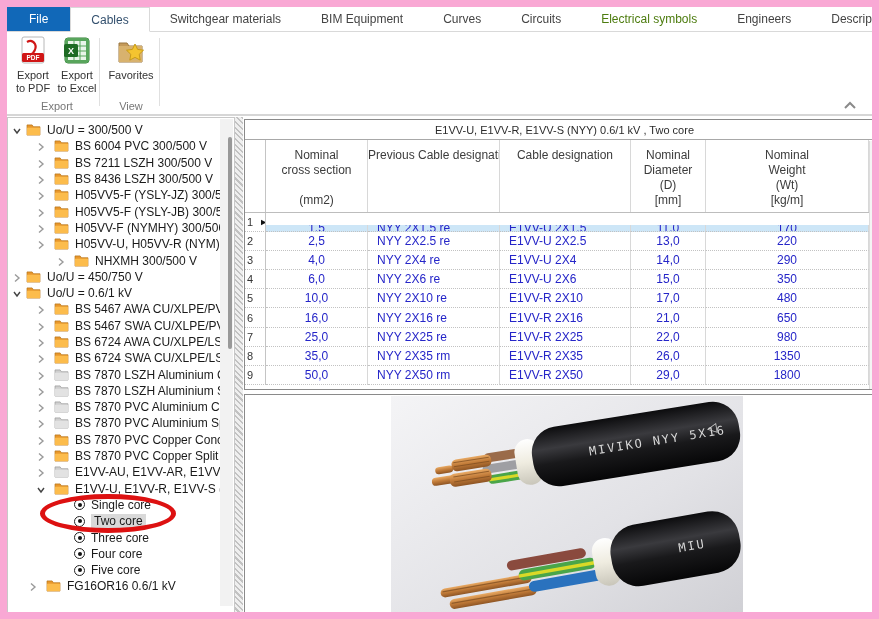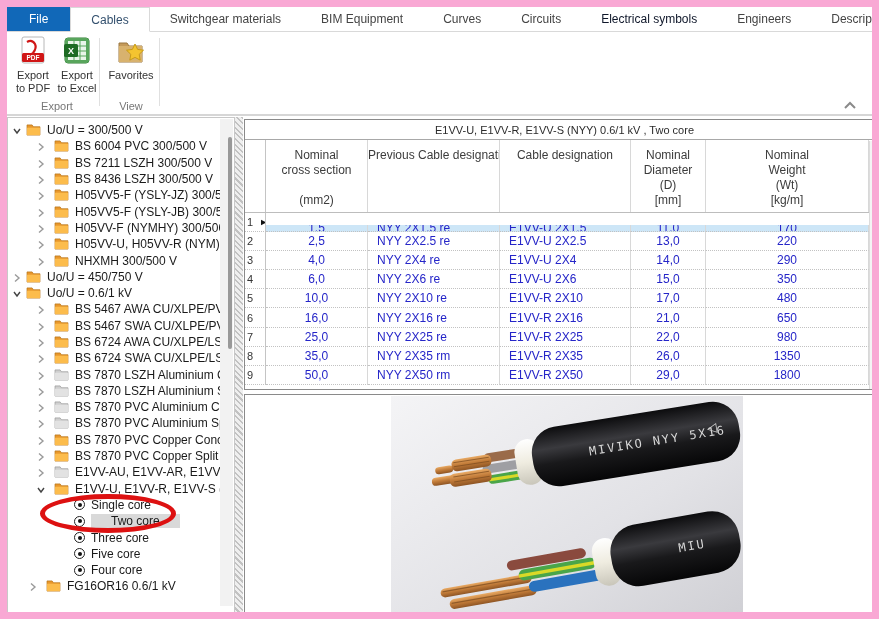--- a/index.html
+++ b/index.html
@@ -4,41 +4,41 @@
 <style>
   * { margin:0; padding:0; box-sizing:border-box; }
   html,body { width:879px; height:619px; background:#fff; font-family:"Liberation Sans",sans-serif; overflow:hidden; }
   .app { position:relative; width:879px; height:619px; background:#fff; border:7px solid #f9a8d4; overflow:hidden; }
 
   
   .tabbar { position:absolute; left:0; top:0; width:100%; height:25px; background:#fff; border-bottom:1px solid #d9d9d9; display:flex; align-items:stretch; z-index:5; }
   .tab { padding:0 20px; display:flex; align-items:center; font-size:12px; color:#444; cursor:pointer; white-space:nowrap; }
   .tab.file { background:#1168b8; color:#fff; padding:0 22px; }
   .tab.selected { background:#fff; border:1px solid #d9d9d9; border-bottom:1px solid #fff; color:#33506e; margin-bottom:-1px; }
-  .tab.accent { color:#0f172a; }
+  .tab.accent { color:#4d7c0f; }
   .help-btn { position:absolute; right:6px; top:3px; width:17px; height:17px; border-radius:50%; background:radial-gradient(circle at 35% 30%, #5aa0e0, #1f6cc0); color:#fff; font-size:11px; font-weight:bold; display:flex; align-items:center; justify-content:center; cursor:pointer; }
 
   
   .ribbon { position:absolute; left:0; top:25px; width:100%; height:84px; background:#fff; border-bottom:2px solid #d6d6d6; }
   .rgroup-sep { position:absolute; top:6px; width:1px; height:68px; background:#e0e0e0; }
   .rbtn { position:absolute; top:4px; width:44px; height:60px; display:flex; flex-direction:column; align-items:center; cursor:pointer; }
   .rbtn .ric { width:30px; height:30px; margin-bottom:3px; }
   .rbtn .rlbl { font-size:11px; color:#333; line-height:13px; text-align:center; }
   .grp-lbl { position:absolute; top:68px; font-size:11px; color:#777; text-align:center; }
   .ribbon-collapse { position:absolute; right:14px; top:64px; width:16px; height:12px; cursor:pointer; }
 
   
   .main { position:absolute; left:0; top:110px; width:789px; height:509px; }
   .tree-panel { position:absolute; left:0; top:0; width:228px; height:509px; background:#fff; border:1px solid #c8c8c8; overflow:hidden; }
   .tree-list { position:absolute; left:0; top:4px; width:215px; height:489px; overflow:hidden; }
   .titem { position:relative; height:16.3px; display:flex; align-items:center; font-size:12px; color:#1a1a1a; white-space:nowrap; cursor:pointer; overflow:hidden; }
   .titem .chev { width:10px; height:10px; flex:none; margin-right:4px; }
   .titem .ficon { width:15px; height:12px; flex:none; margin-right:6px; }
   .titem .tlabel { overflow:hidden; }
-  .titem .tlabel.sel { background:#d9d9d9; padding:0 20px; }
+  .titem .tlabel.sel { background:#d9d9d9; padding:0 3px; }
   .radio { width:11px; height:11px; border:1px solid #222; border-radius:50%; flex:none; margin-right:6px; position:relative; background:#fff; }
   .radio::after { content:""; position:absolute; left:2.5px; top:2.5px; width:4px; height:4px; background:#111; border-radius:50%; }
   .tree-vscroll { position:absolute; right:1px; top:1px; width:13px; height:487px; background:#f2f2f2; }
   .tree-vthumb { position:absolute; left:8px; top:18px; width:4px; height:212px; background:#999; border-radius:2px; }
   .tree-hscroll { position:absolute; left:1px; bottom:1px; width:214px; height:12px; background:#fafafa; }
   .tree-hthumb { position:absolute; left:18px; top:4px; width:122px; height:4px; background:#9a9a9a; border-radius:2px; }
   .splitter { position:absolute; left:228px; top:0; width:8px; height:509px; background:repeating-linear-gradient(45deg,#c2c2c2 0 1.5px,#efefef 1.5px 4px); cursor:ew-resize; }
 
   
   .table-region { position:absolute; left:237px; top:2px; width:641px; height:271px; border:1px solid #8a8a8a; background:#fff; }
@@ -206,21 +206,21 @@
           <div class="titem" style="padding-left: 28px;">
             <span class="chev" style="margin-right: 8px;"><svg viewBox="0 0 10 10" width="10" height="10">
                 <polyline points="3,1.5 7,5 3,8.5" fill="none" stroke="#9a9a9a" stroke-width="1.4"></polyline>
               </svg></span>
             <span class="ficon"><svg viewBox="0 0 16 13" width="15" height="12">
                 <path d="M1 1 h5.5 l1.5 2 h7 v9 h-14 z" fill="#e8972c" stroke="#b87418" stroke-width="0.8"></path>
                 <path d="M1 4 h14 v8 h-14 z" fill="#fcbc4c"></path>
               </svg></span>
             <span class="tlabel">H05VV-U, H05VV-R  (NYM)  300/500 V</span>
           </div>
-          <div class="titem" style="padding-left: 28px;">
+          <div class="titem" style="padding-left: 28px; margin-left: 20px;">
             <span class="chev" style="margin-right: 8px;"><svg viewBox="0 0 10 10" width="10" height="10">
                 <polyline points="3,1.5 7,5 3,8.5" fill="none" stroke="#9a9a9a" stroke-width="1.4"></polyline>
               </svg></span>
             <span class="ficon"><svg viewBox="0 0 16 13" width="15" height="12">
                 <path d="M1 1 h5.5 l1.5 2 h7 v9 h-14 z" fill="#e8972c" stroke="#b87418" stroke-width="0.8"></path>
                 <path d="M1 4 h14 v8 h-14 z" fill="#fcbc4c"></path>
               </svg></span>
             <span class="tlabel">NHXMH 300/500 V</span>
           </div>
           <div class="titem" style="padding-left: 4px;">
@@ -370,25 +370,25 @@
           <div class="titem" style="padding-left: 66px;">
             <span class="radio"></span>
             <span class="tlabel sel">Two core</span>
           </div>
           <div class="titem" style="padding-left: 66px;">
             <span class="radio"></span>
             <span class="tlabel">Three core</span>
           </div>
           <div class="titem" style="padding-left: 66px;">
             <span class="radio"></span>
-            <span class="tlabel">Five core</span>
+            <span class="tlabel">Four core</span>
           </div>
           <div class="titem" style="padding-left: 66px;">
             <span class="radio"></span>
-            <span class="tlabel">Four core</span>
+            <span class="tlabel">Five core</span>
           </div>
           <div class="titem" style="padding-left: 20px;">
             <span class="chev" style="margin-right: 8px;"><svg viewBox="0 0 10 10" width="10" height="10">
                 <polyline points="3,1.5 7,5 3,8.5" fill="none" stroke="#9a9a9a" stroke-width="1.4"></polyline>
               </svg></span>
             <span class="ficon"><svg viewBox="0 0 16 13" width="15" height="12">
                 <path d="M1 1 h5.5 l1.5 2 h7 v9 h-14 z" fill="#e8972c" stroke="#b87418" stroke-width="0.8"></path>
                 <path d="M1 4 h14 v8 h-14 z" fill="#fcbc4c"></path>
               </svg></span>
             <span class="tlabel">FG16OR16 0.6/1 kV</span>

